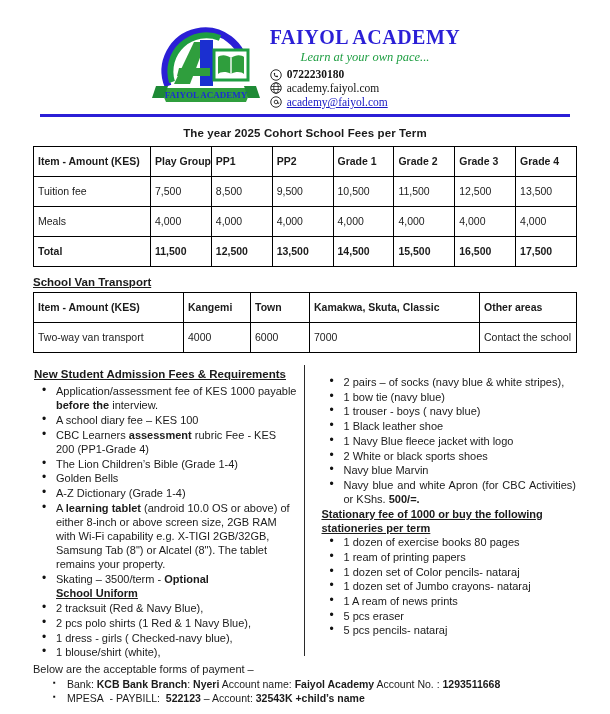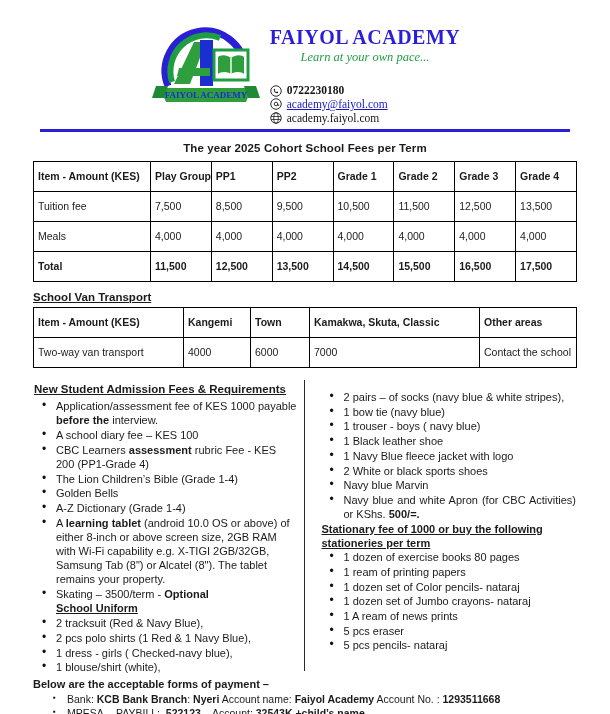--- a/index.html
+++ b/index.html
@@ -17,21 +17,21 @@
   .logo-wrap { width: 112px; height: 86px; position: relative; flex: 0 0 auto; }
   .brand { padding-left: 8px; padding-top: 2px; }
   .brand-name {
     font-family: "Liberation Serif", serif;
     font-weight: bold; font-size: 20px; letter-spacing: .5px;
     color: #2b1fd6;
   }
   .brand-tag {
     font-family: "Liberation Serif", serif;
     font-style: italic; font-size: 12.5px; color: #1e9e42;
-    text-align: center; margin-top: 1px; margin-bottom: 18px;
+    text-align: center; margin-top: 1px; margin-bottom: 2px;
   }
   .contact-line {
     display: flex; align-items: center; gap: 5px;
     font-family: "Liberation Serif", serif;
     font-size: 11.5px; line-height: 14px; color: #141414;
   }
   .contact-line.bold { font-weight: bold; align-items: flex-end; }
   .ci { width: 12px; height: 12px; flex: 0 0 auto; }
   .contact-link { color: #1717c4; text-decoration: underline; }
   .hr-blue {
@@ -86,21 +86,21 @@
     line-height: 14.2px;
   }
   .inline-head {
     font-weight: bold; text-decoration: underline; font-size: 11px;
     line-height: 14.5px; display: block;
   }
   b, strong { font-weight: bold; }
 
   
   .pay { padding: 0 33px; margin-top: 2px; }
-  .pay-title { font-weight: bold; font-size: 11px; line-height: 14px; }
+  .pay-title { font-weight: normal; font-size: 11px; line-height: 14px; }
   ul.pay-list { list-style: none; margin: 1px 0 0 0; padding: 0; }
   ul.pay-list > li {
     position: relative; padding-left: 34px;
     font-size: 10.5px; line-height: 14px;
   }
   ul.pay-list > li::before {
     content: "\25AA"; position: absolute; left: 20px; top: -1px;
     font-size: 8px; color: #111;
   }
 </style>
@@ -135,33 +135,33 @@
         <svg class="ci" viewBox="0 0 16 16">
           <circle cx="8" cy="8" r="7" fill="none" stroke="#141414" stroke-width="1.2"></circle>
           <path d="M5 5.5c0 3.5 2 5.5 5.2 5.5l.6-1.6-1.8-.8-.8.9c-.9-.5-1.6-1.2-2-2.1l.9-.8-.8-1.7z" fill="#141414"></path>
         </svg>
         <span>0722230180</span>
       </div>
 
       <div class="contact-line">
         <svg class="ci" viewBox="0 0 16 16">
           <circle cx="8" cy="8" r="7" fill="none" stroke="#141414" stroke-width="1.2"></circle>
+          <ellipse cx="8" cy="8" rx="3" ry="7" fill="none" stroke="#141414" stroke-width="1"></ellipse>
+          <path d="M1.6 6h12.8M1.6 10h12.8" stroke="#141414" stroke-width="1"></path>
+        </svg>
+        <span>academy.faiyol.com</span>
+      </div>
+
+      <div class="contact-line">
+        <svg class="ci" viewBox="0 0 16 16">
+          <circle cx="8" cy="8" r="7" fill="none" stroke="#141414" stroke-width="1.2"></circle>
           <circle cx="8" cy="8" r="2.4" fill="none" stroke="#141414" stroke-width="1.1"></circle>
           <path d="M10.4 8v1.6c0 .9 1.6.9 1.6-.6" fill="none" stroke="#141414" stroke-width="1.1"></path>
         </svg>
         <span class="contact-link">academy@faiyol.com</span>
-      </div>
-
-      <div class="contact-line">
-        <svg class="ci" viewBox="0 0 16 16">
-          <circle cx="8" cy="8" r="7" fill="none" stroke="#141414" stroke-width="1.2"></circle>
-          <ellipse cx="8" cy="8" rx="3" ry="7" fill="none" stroke="#141414" stroke-width="1"></ellipse>
-          <path d="M1.6 6h12.8M1.6 10h12.8" stroke="#141414" stroke-width="1"></path>
-        </svg>
-        <span>academy.faiyol.com</span>
       </div>
     </div>
   </div>
 
   <div class="hr-blue"></div>
 
   <div class="center-title">The year 2025 Cohort School Fees per Term</div>
   <div class="tbl-wrap">
     <table class="fees-table">
       <tbody>

